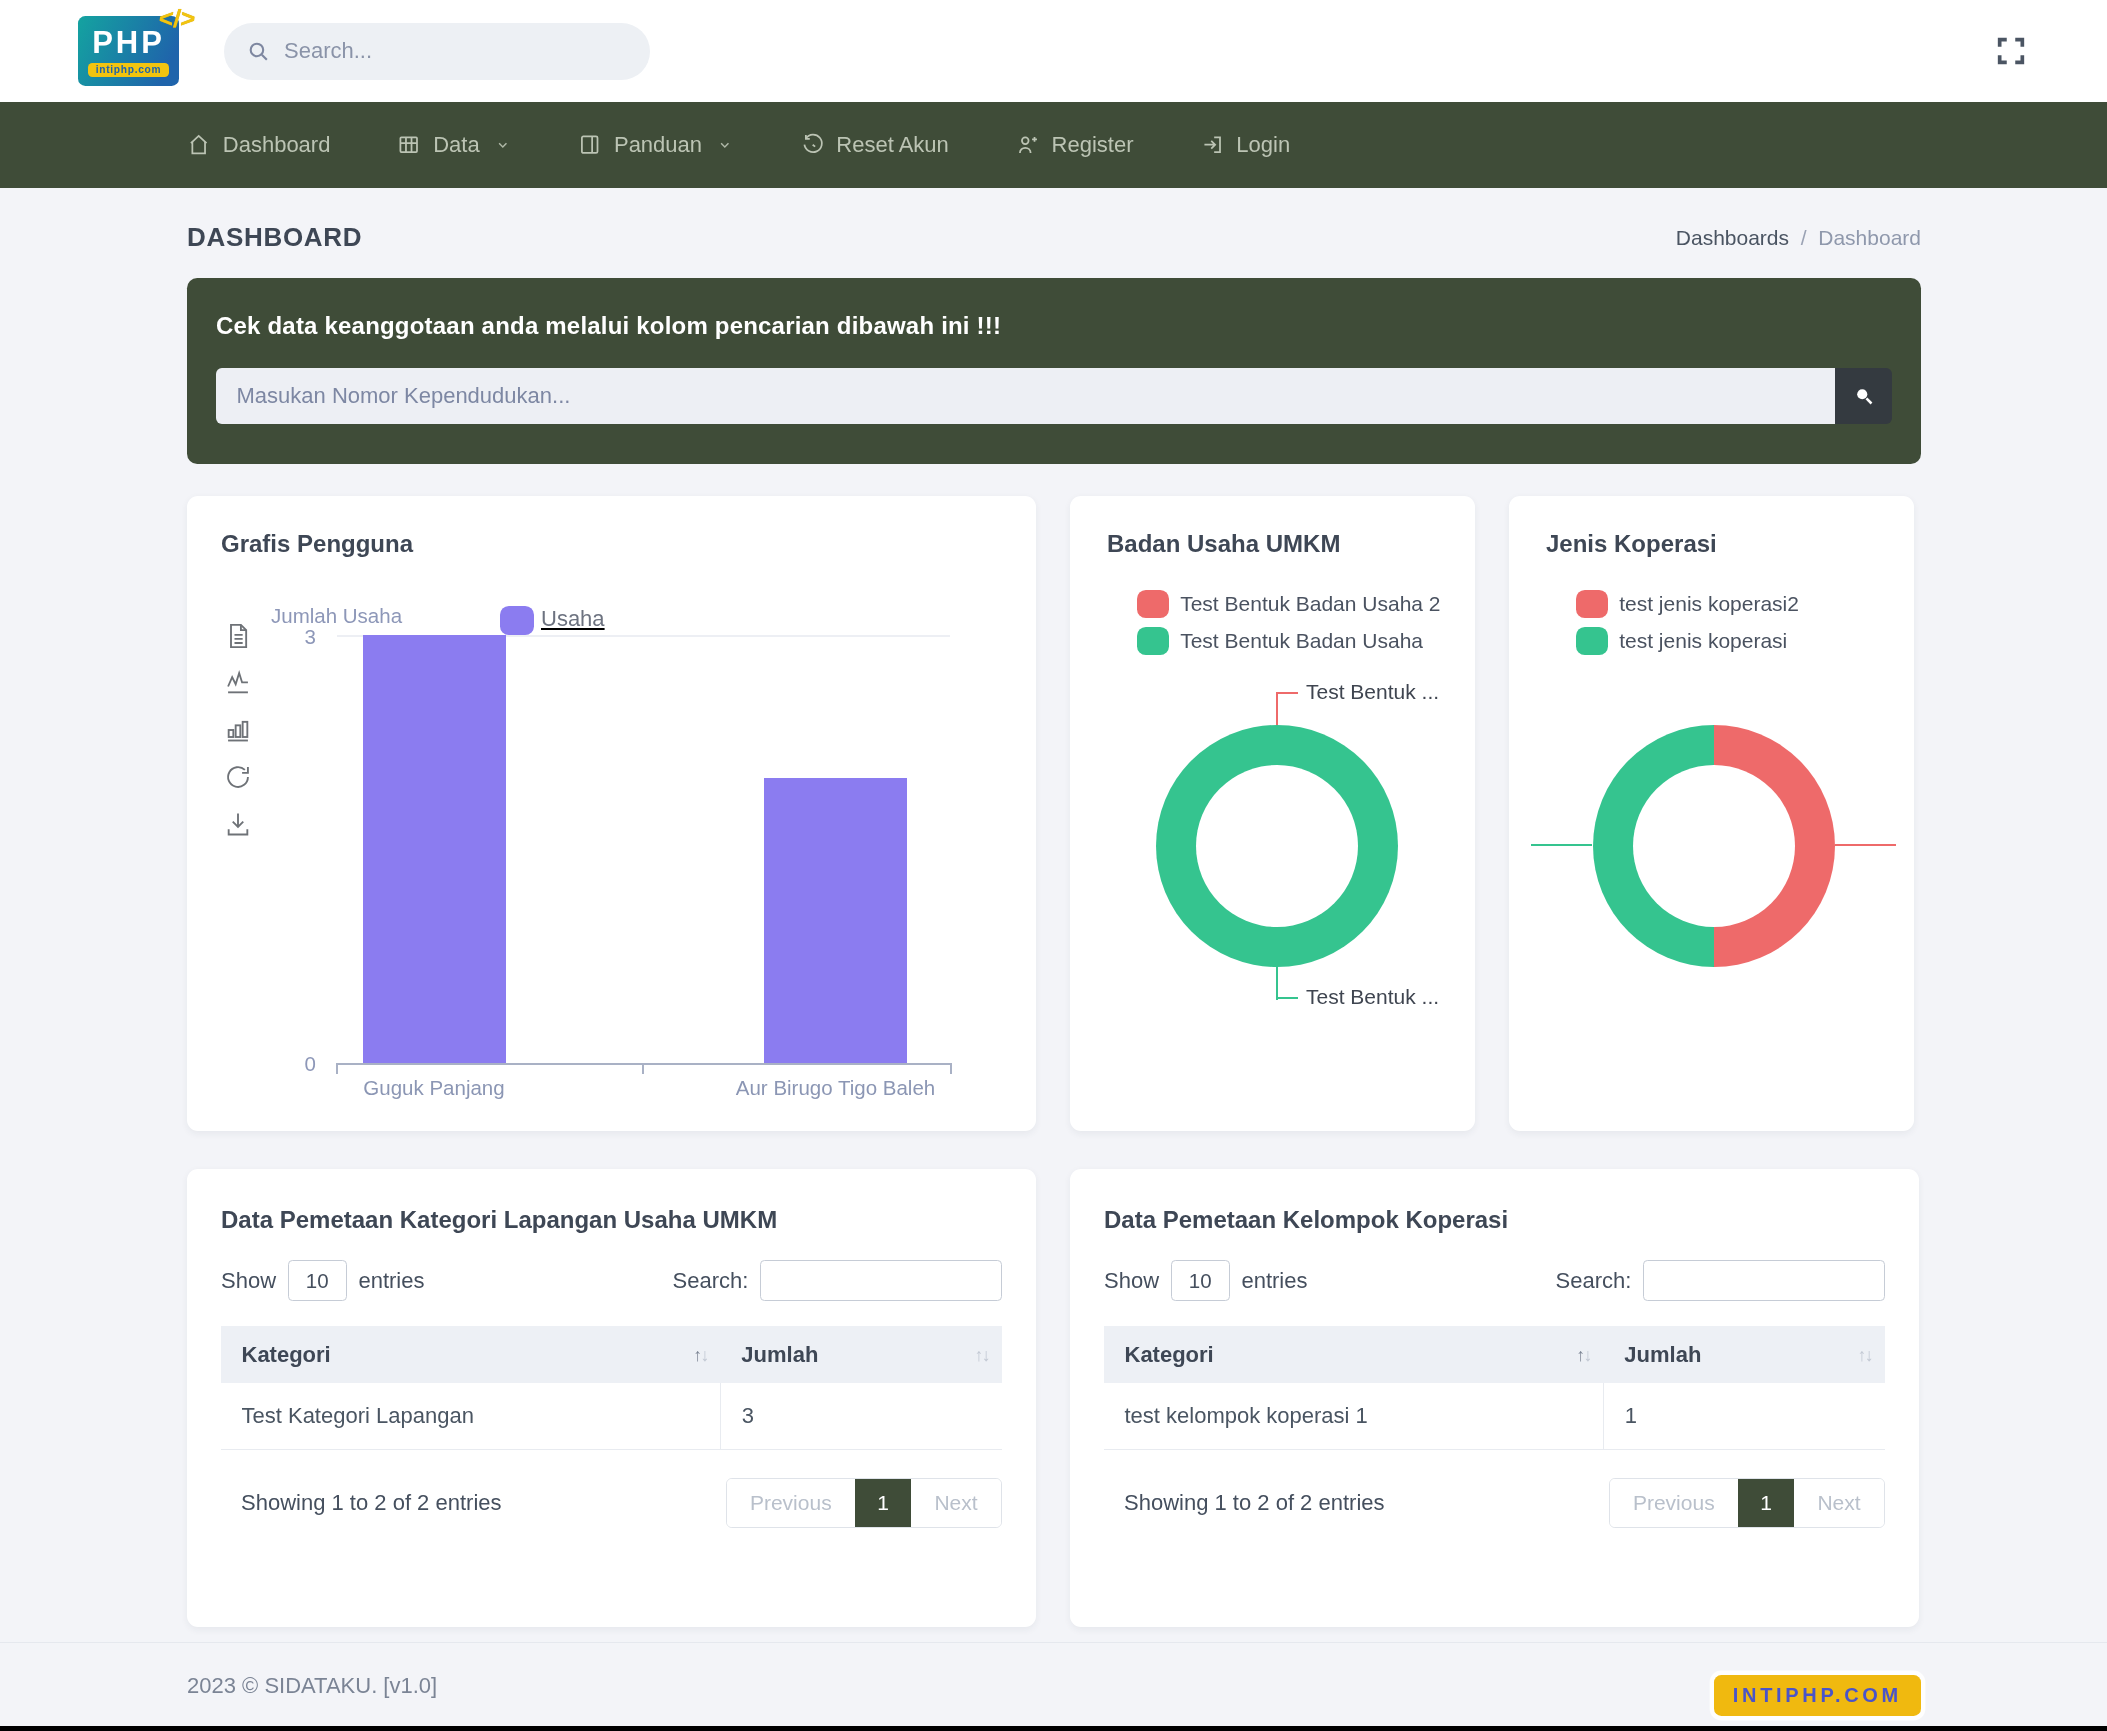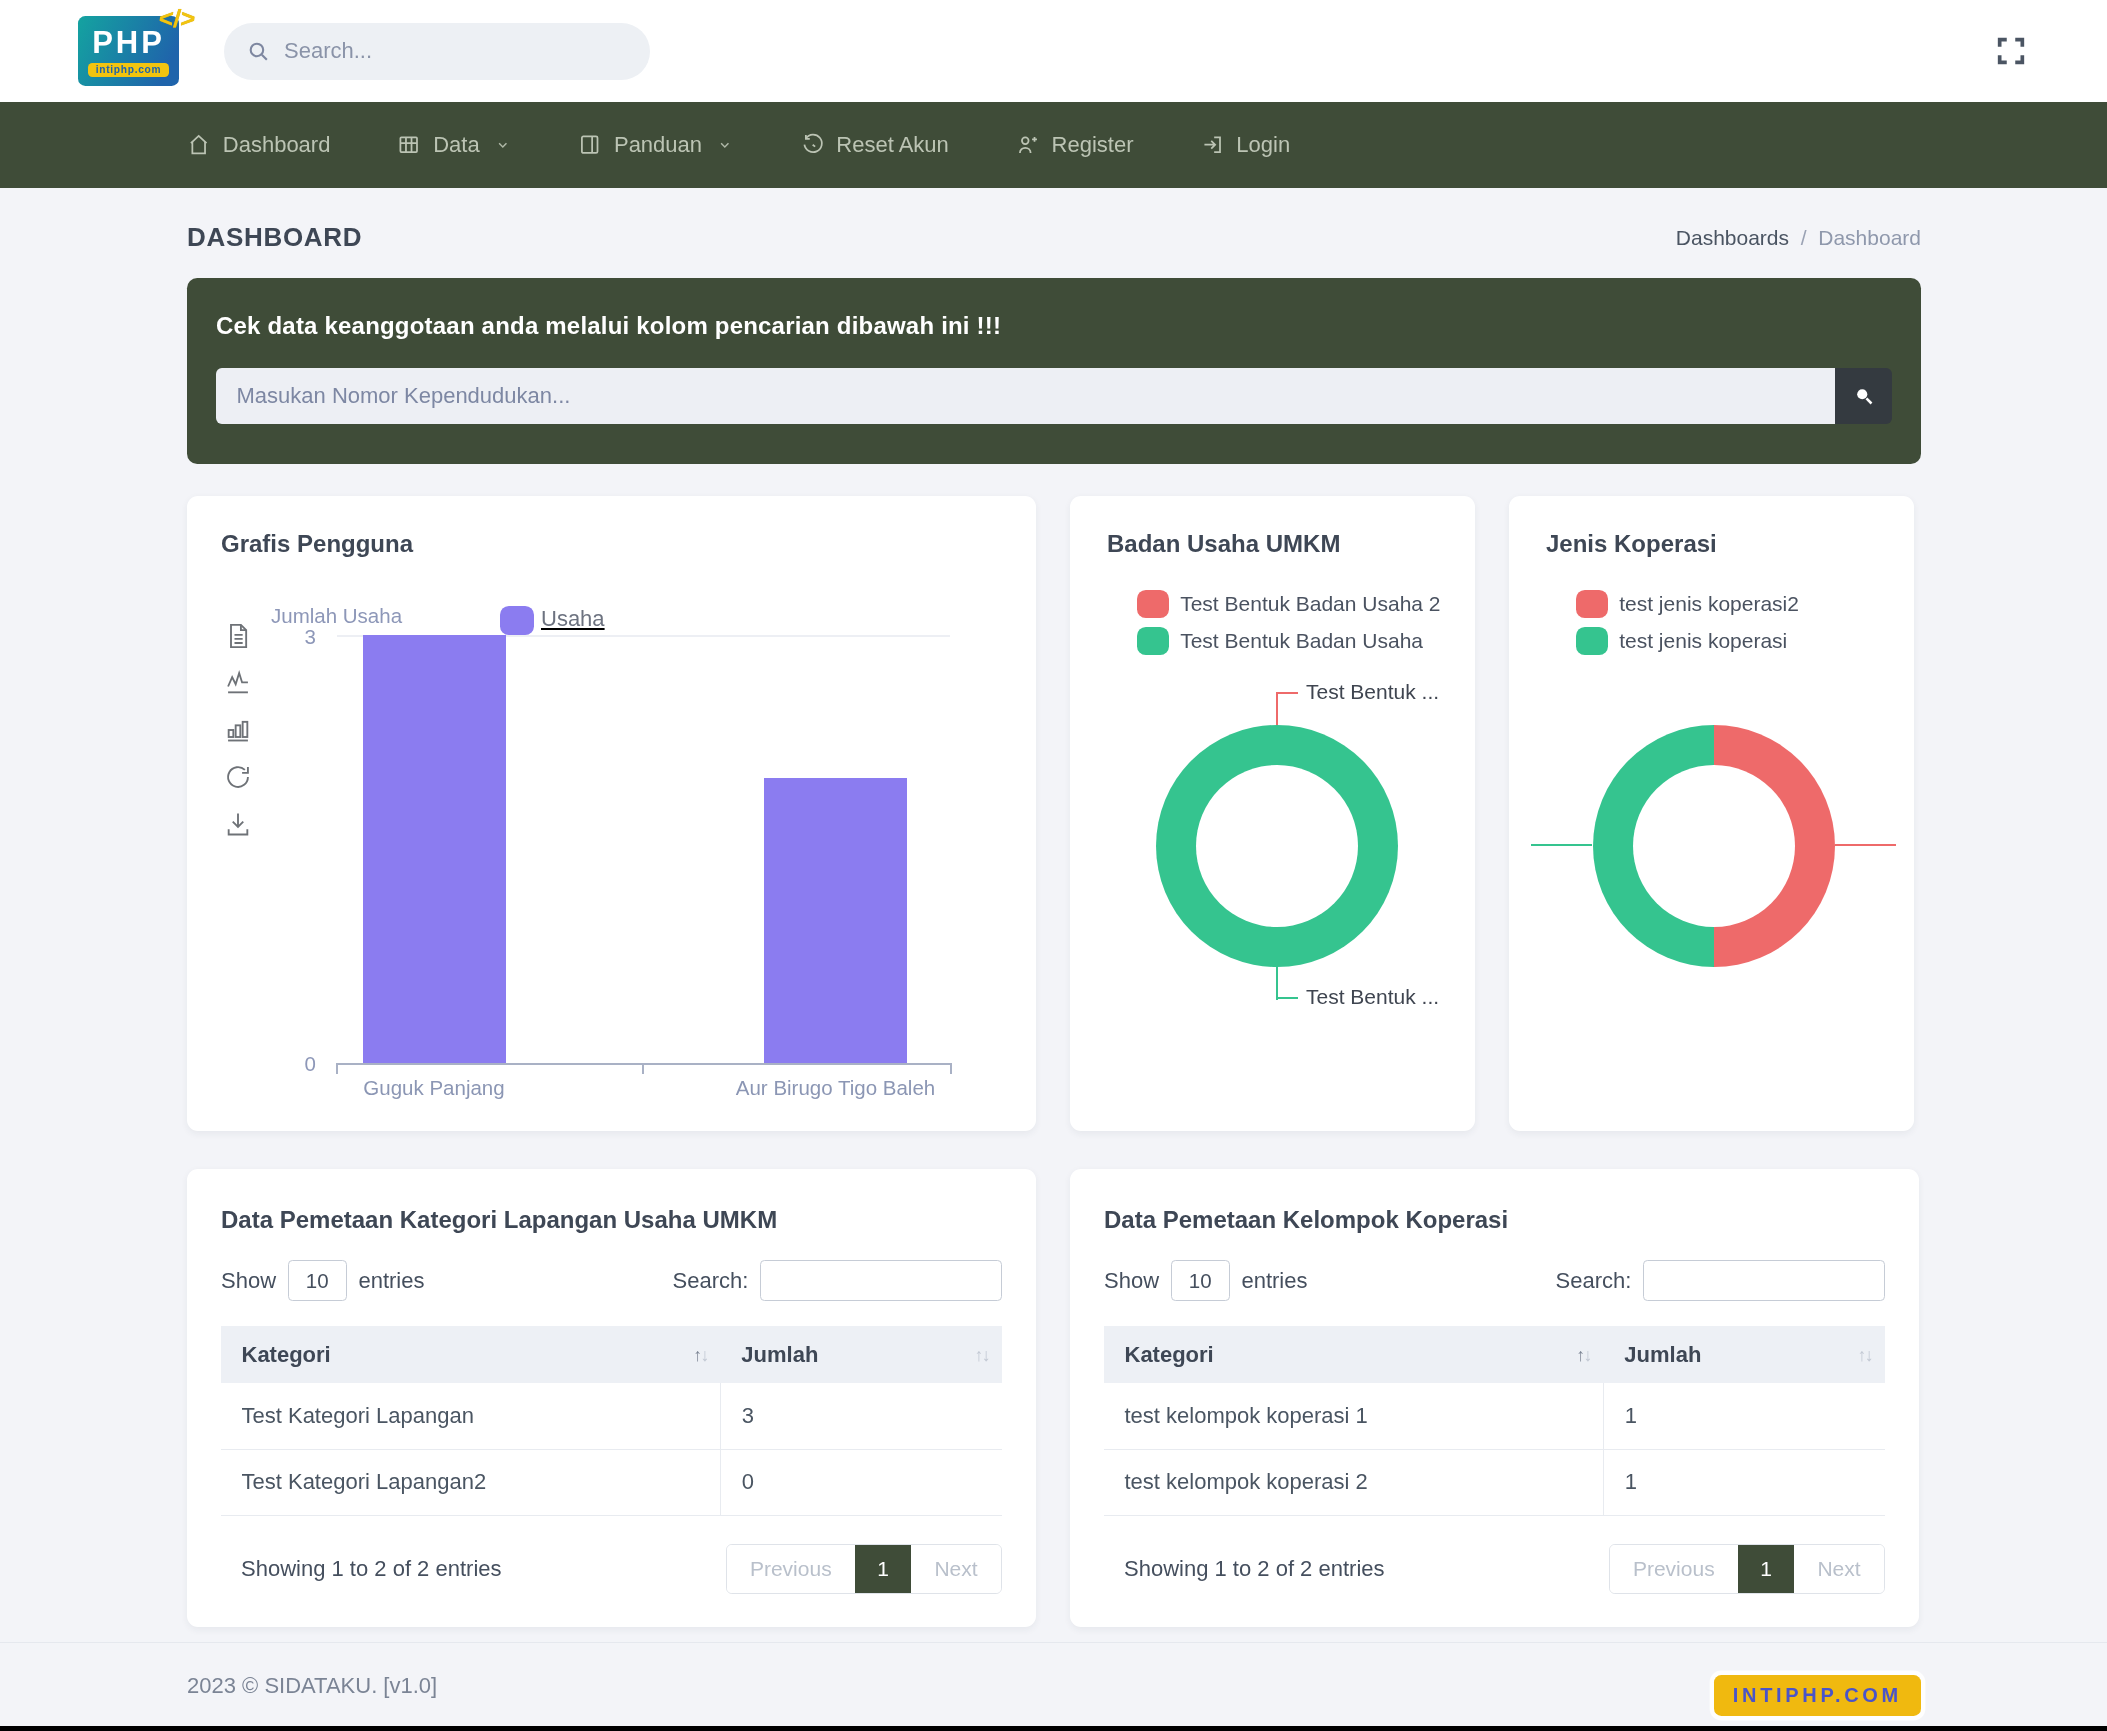--- a/index.html
+++ b/index.html
@@ -358,24 +358,20 @@
           <tr>
             <th><span>Kategori</span><span class="sort"><span class="up">↑</span><span class="dn">↓</span></span></th>
             <th class="jml"><span>Jumlah</span><span class="sort"><span class="up">↑</span><span class="dn">↓</span></span></th>
           </tr>
         </thead>
         <tbody>
           <tr>
             <td>Test Kategori Lapangan</td>
             <td>3</td>
           </tr>
-          <tr>
-            <td>Test Kategori Lapangan2</td>
-            <td>0</td>
-          </tr>
         </tbody>
       </table>
       <div class="tfoot">
         <span class="tinfo">Showing 1 to 2 of 2 entries</span>
         <div class="pager">
           <span class="pbtn prev">Previous</span>
           <span class="pbtn cur">1</span>
           <span class="pbtn next">Next</span>
         </div>
       </div>
@@ -403,24 +399,20 @@
           <tr>
             <th><span>Kategori</span><span class="sort"><span class="up">↑</span><span class="dn">↓</span></span></th>
             <th class="jml"><span>Jumlah</span><span class="sort"><span class="up">↑</span><span class="dn">↓</span></span></th>
           </tr>
         </thead>
         <tbody>
           <tr>
             <td>test kelompok koperasi 1</td>
             <td>1</td>
           </tr>
-          <tr>
-            <td>test kelompok koperasi 2</td>
-            <td>1</td>
-          </tr>
         </tbody>
       </table>
       <div class="tfoot">
         <span class="tinfo">Showing 1 to 2 of 2 entries</span>
         <div class="pager">
           <span class="pbtn prev">Previous</span>
           <span class="pbtn cur">1</span>
           <span class="pbtn next">Next</span>
         </div>
       </div>

